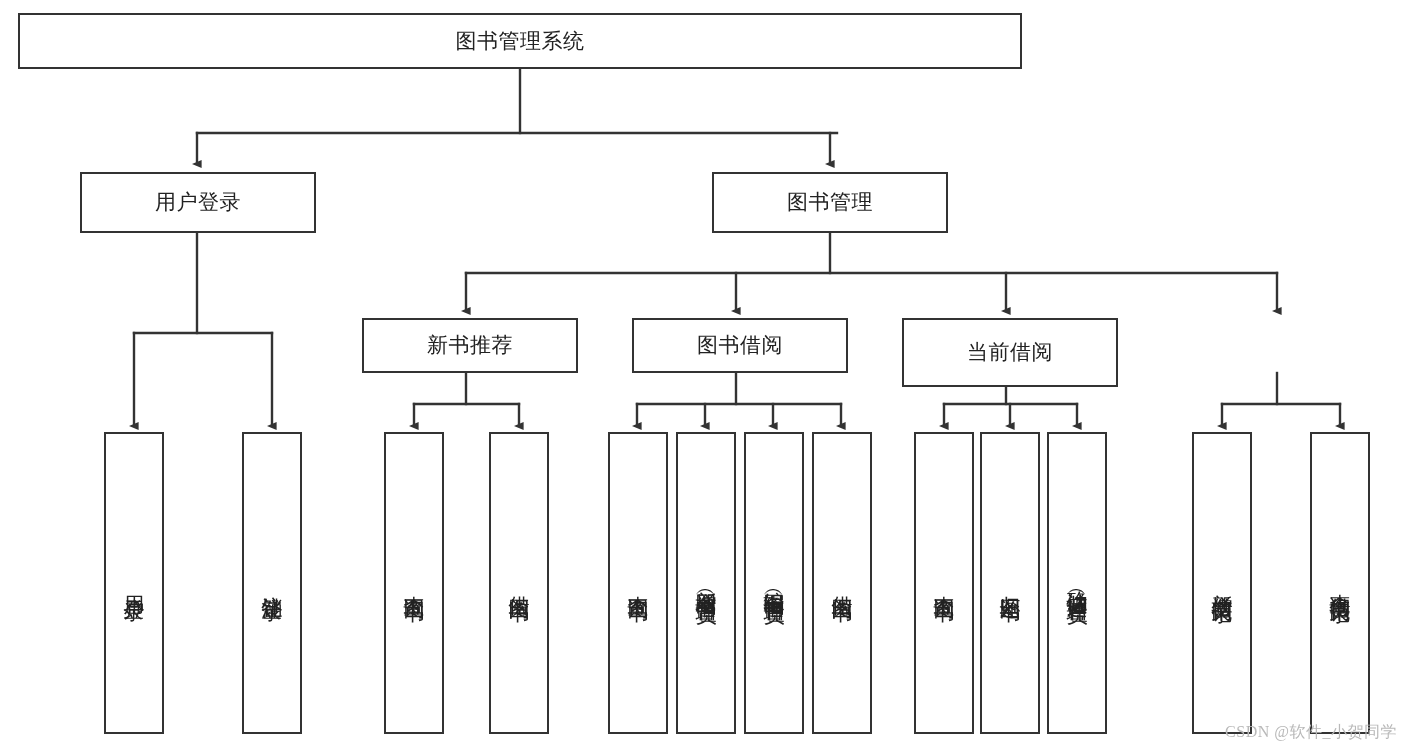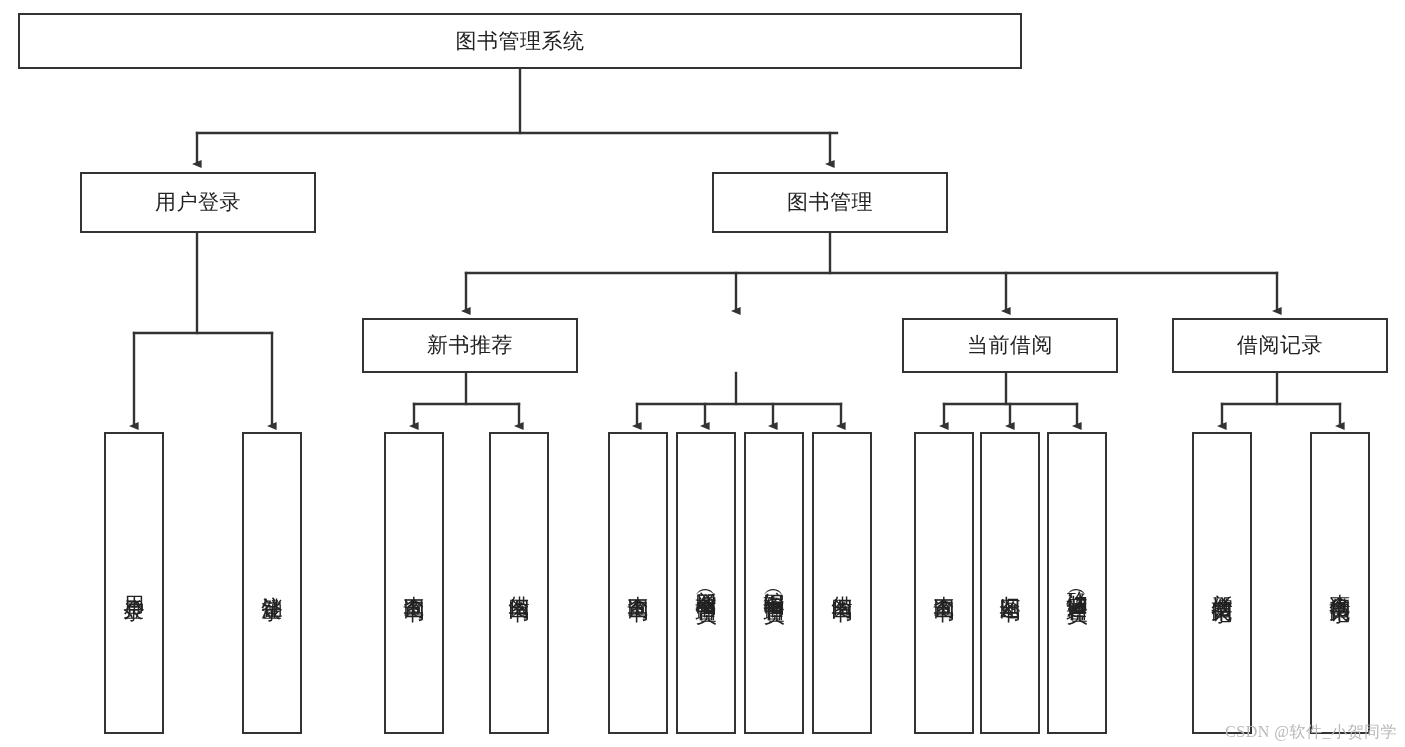--- a/index.html
+++ b/index.html
@@ -123,25 +123,25 @@
   <div class="node-box" style="left:80px; top:172px; width:236px; height:61px;">
     <span class="node-label-h">用户登录</span>
   </div>
   <div class="node-box" style="left:712px; top:172px; width:236px; height:61px;">
     <span class="node-label-h">图书管理</span>
   </div>
 
   <div class="node-box" style="left:362px; top:318px; width:216px; height:55px;text-align:right;">
     <span class="node-label-h">新书推荐</span>
   </div>
-  <div class="node-box" style="left:902px; top:318px; width:216px; height:55px;">
+  <div class="node-box" style="left:632px; top:318px; width:216px; height:55px;">
+    <span class="node-label-h">图书借阅</span>
+  </div>
+  <div class="node-box" style="left:902px; top:318px; width:216px; height:69px;">
     <span class="node-label-h">当前借阅</span>
-  </div>
-  <div class="node-box" style="left:1172px; top:318px; width:216px; height:55px;">
-    <span class="node-label-h">借阅记录</span>
   </div>
 
   <div class="node-box" style="left:104px; top:432px; width:60px; height:302px;">
     <span class="node-label-v">用户登录</span>
   </div>
   <div class="node-box" style="left:242px; top:432px; width:60px; height:302px;">
     <span class="node-label-v">注销登录</span>
   </div>
 
   <div class="node-box" style="left:384px; top:432px; width:60px; height:302px;">

